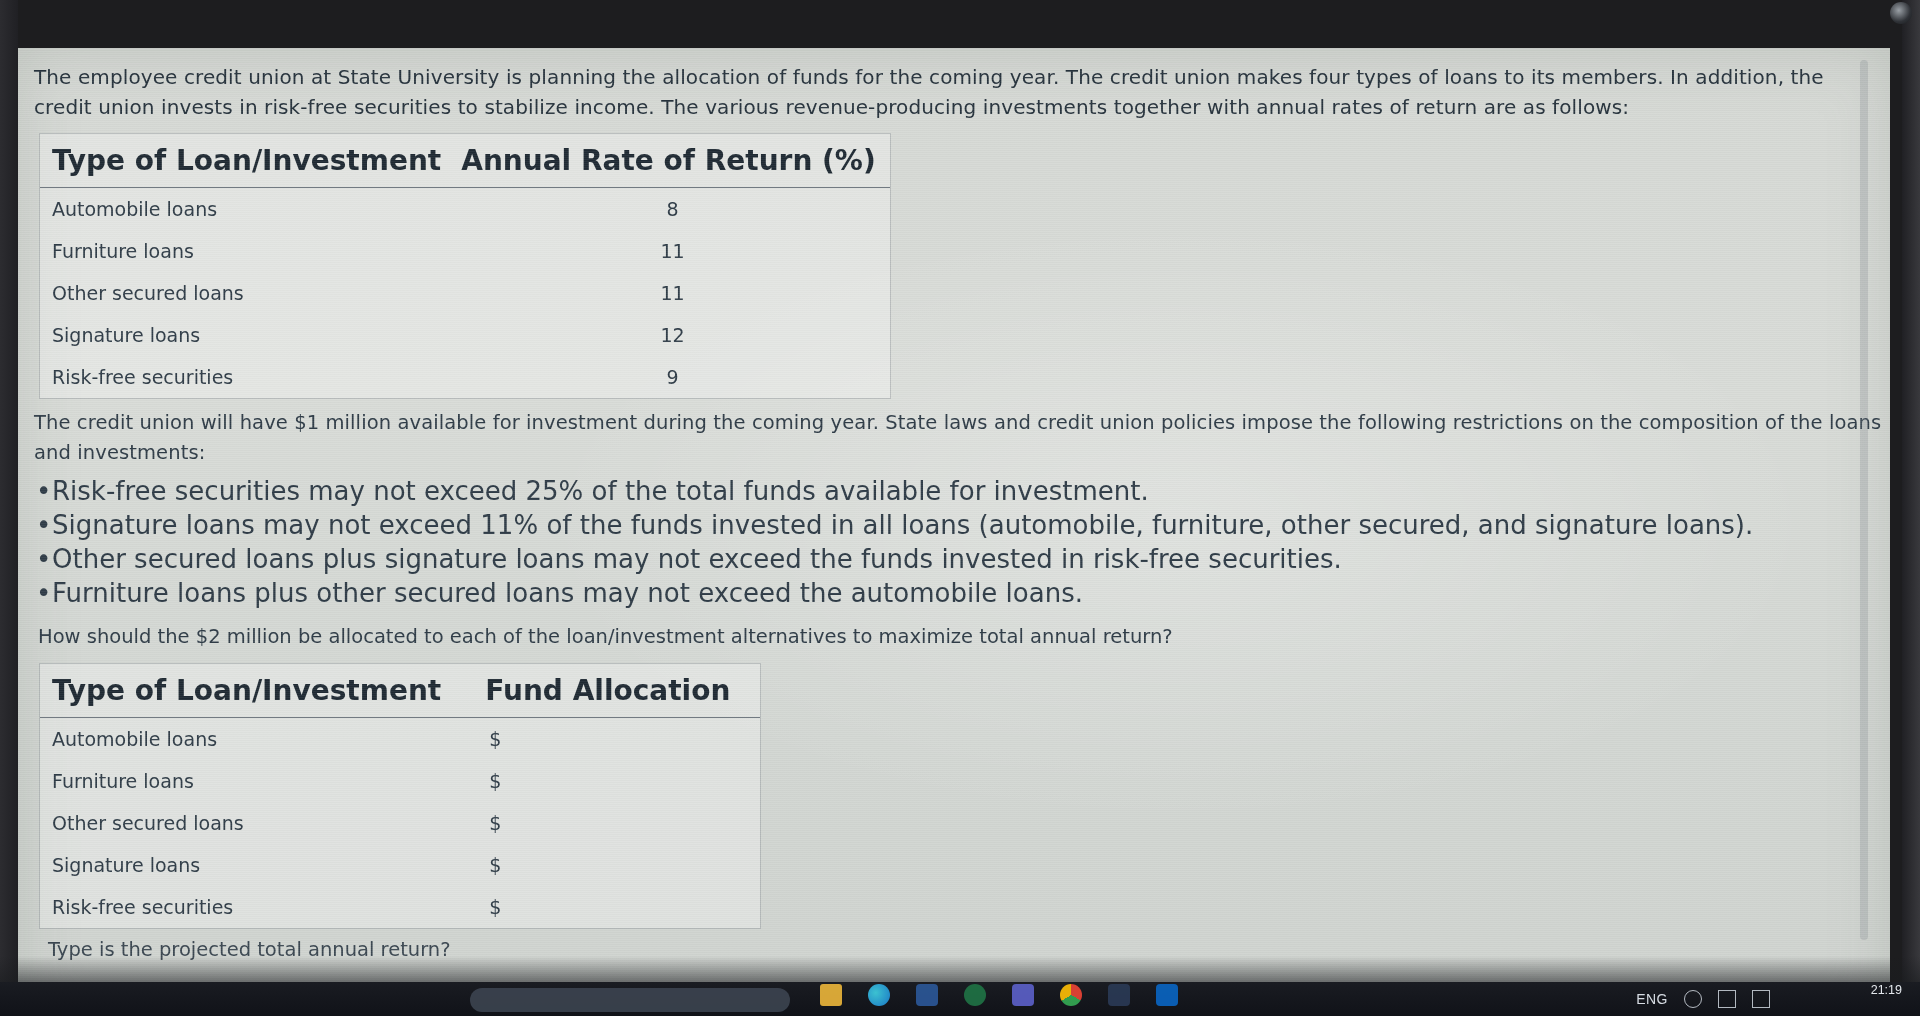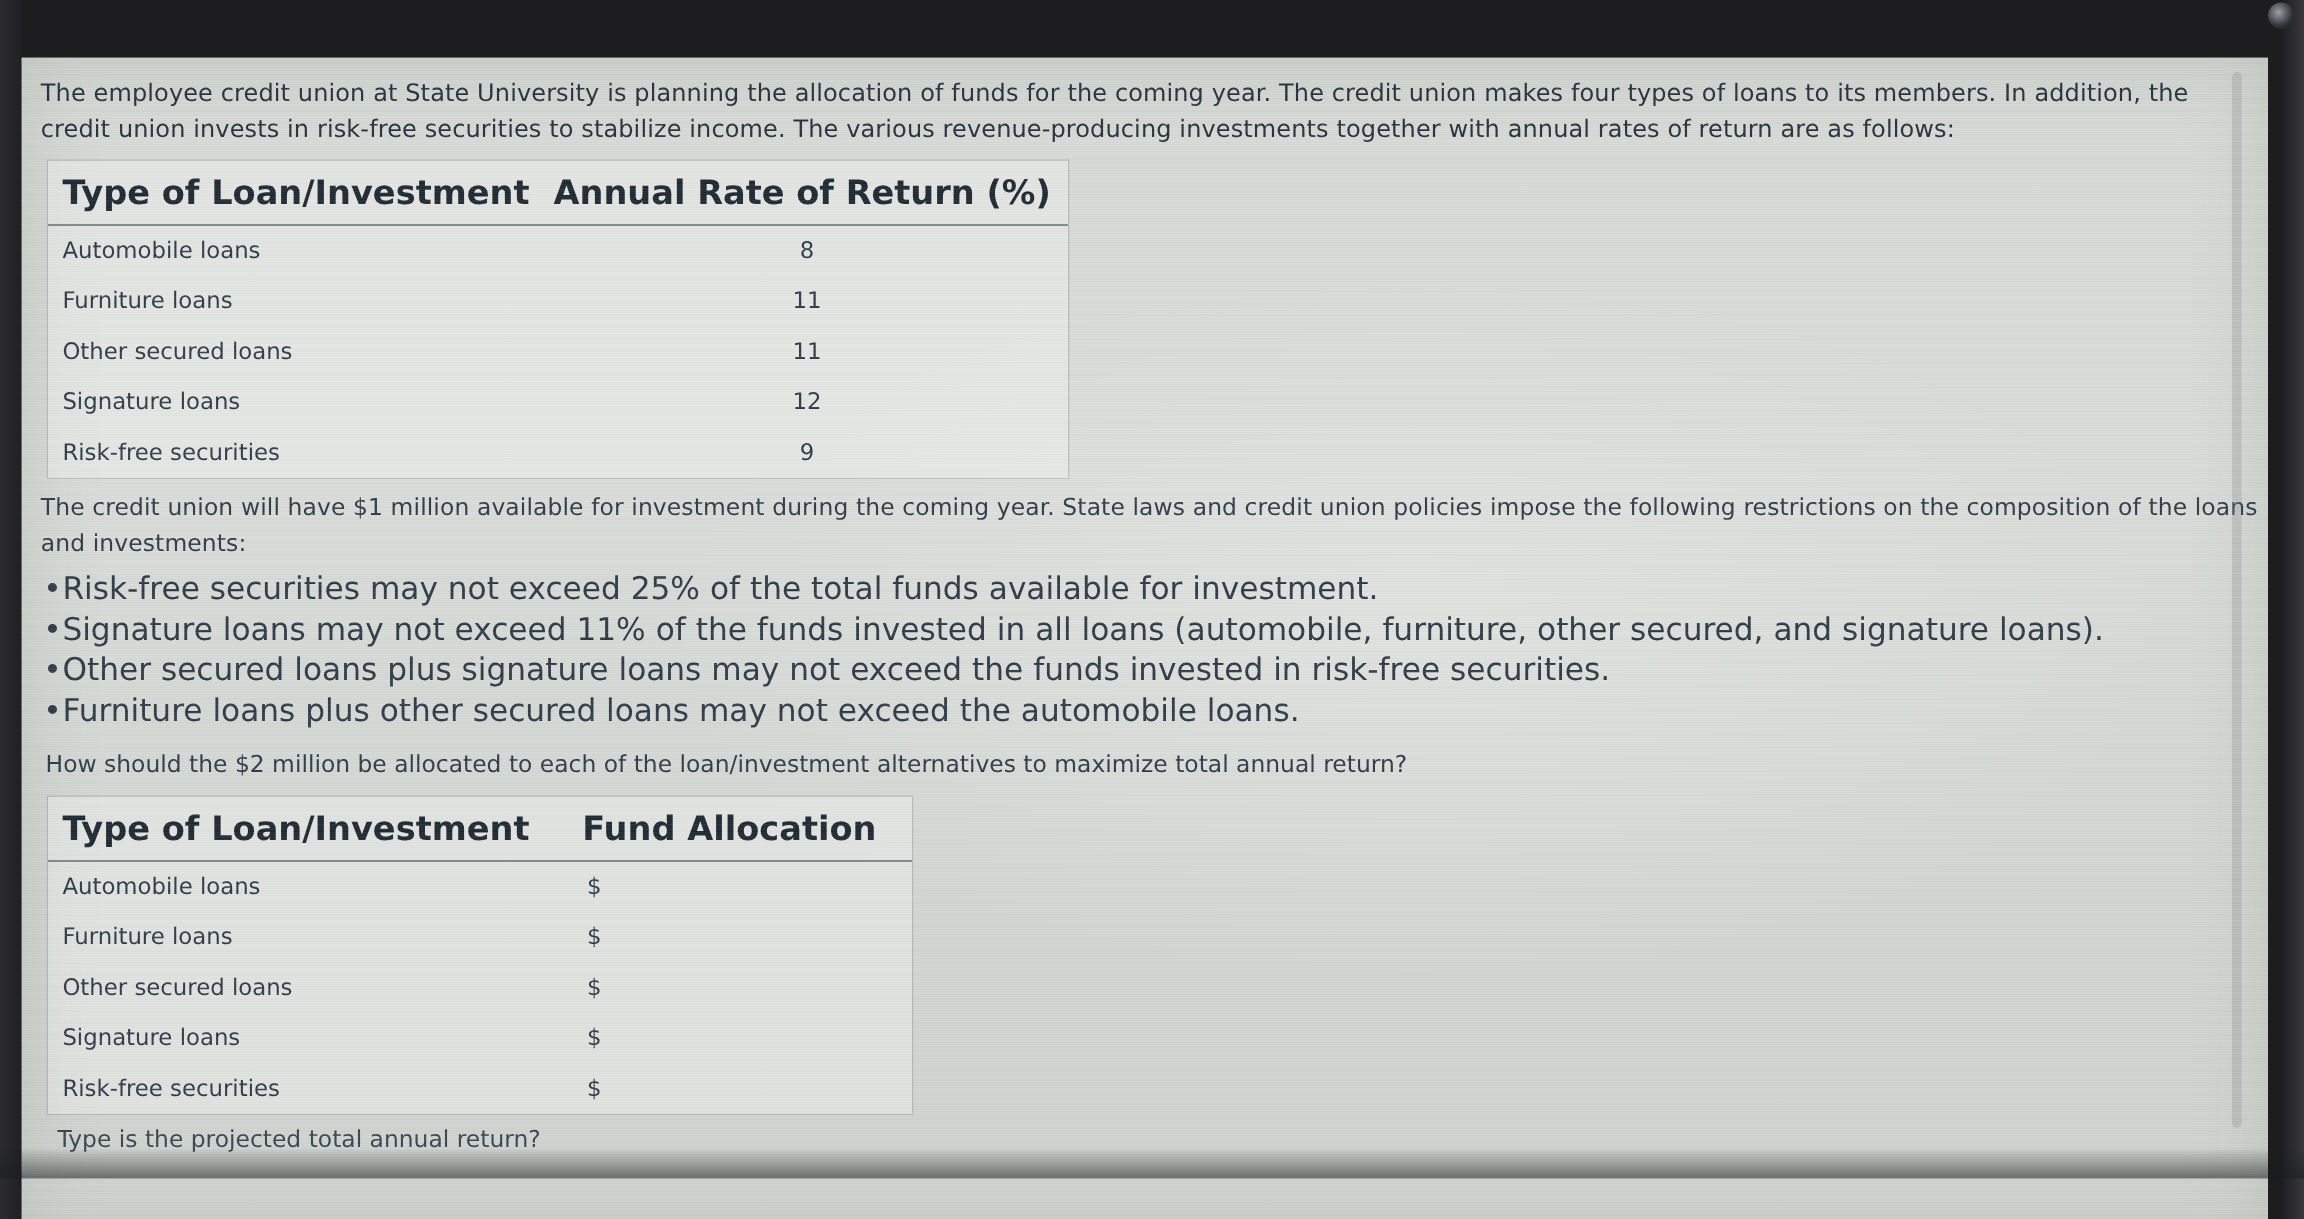--- a/index.html
+++ b/index.html
@@ -361,14 +361,36 @@
 
       <p class="tail-question">Type is the projected total annual return?</p>
 
     </div>
 
     <div class="scroll-edge"></div>
   </div>
 
   <div class="edge-fade-bottom"></div>
 
+  <div class="taskbar">
+    <div class="tb-search"></div>
+    <div class="tb-icons">
+      <span class="tb-ico ic-folder"></span>
+      <span class="tb-ico ic-edge"></span>
+      <span class="tb-ico ic-word"></span>
+      <span class="tb-ico ic-excel"></span>
+      <span class="tb-ico ic-teams"></span>
+      <span class="tb-ico ic-chrome"></span>
+      <span class="tb-ico ic-store"></span>
+      <span class="tb-ico ic-mail"></span>
+    </div>
+    <div class="tray" style="right:150px;">
+      <span class="lang">ENG</span>
+      <span class="tray-ico round"></span>
+      <span class="tray-ico"></span>
+      <span class="tray-ico"></span>
+    </div>
+    <div class="tray-clock">
+      <div>21:19</div>
+    </div>
+  </div>
 
 </div>
 
 </body></html>

